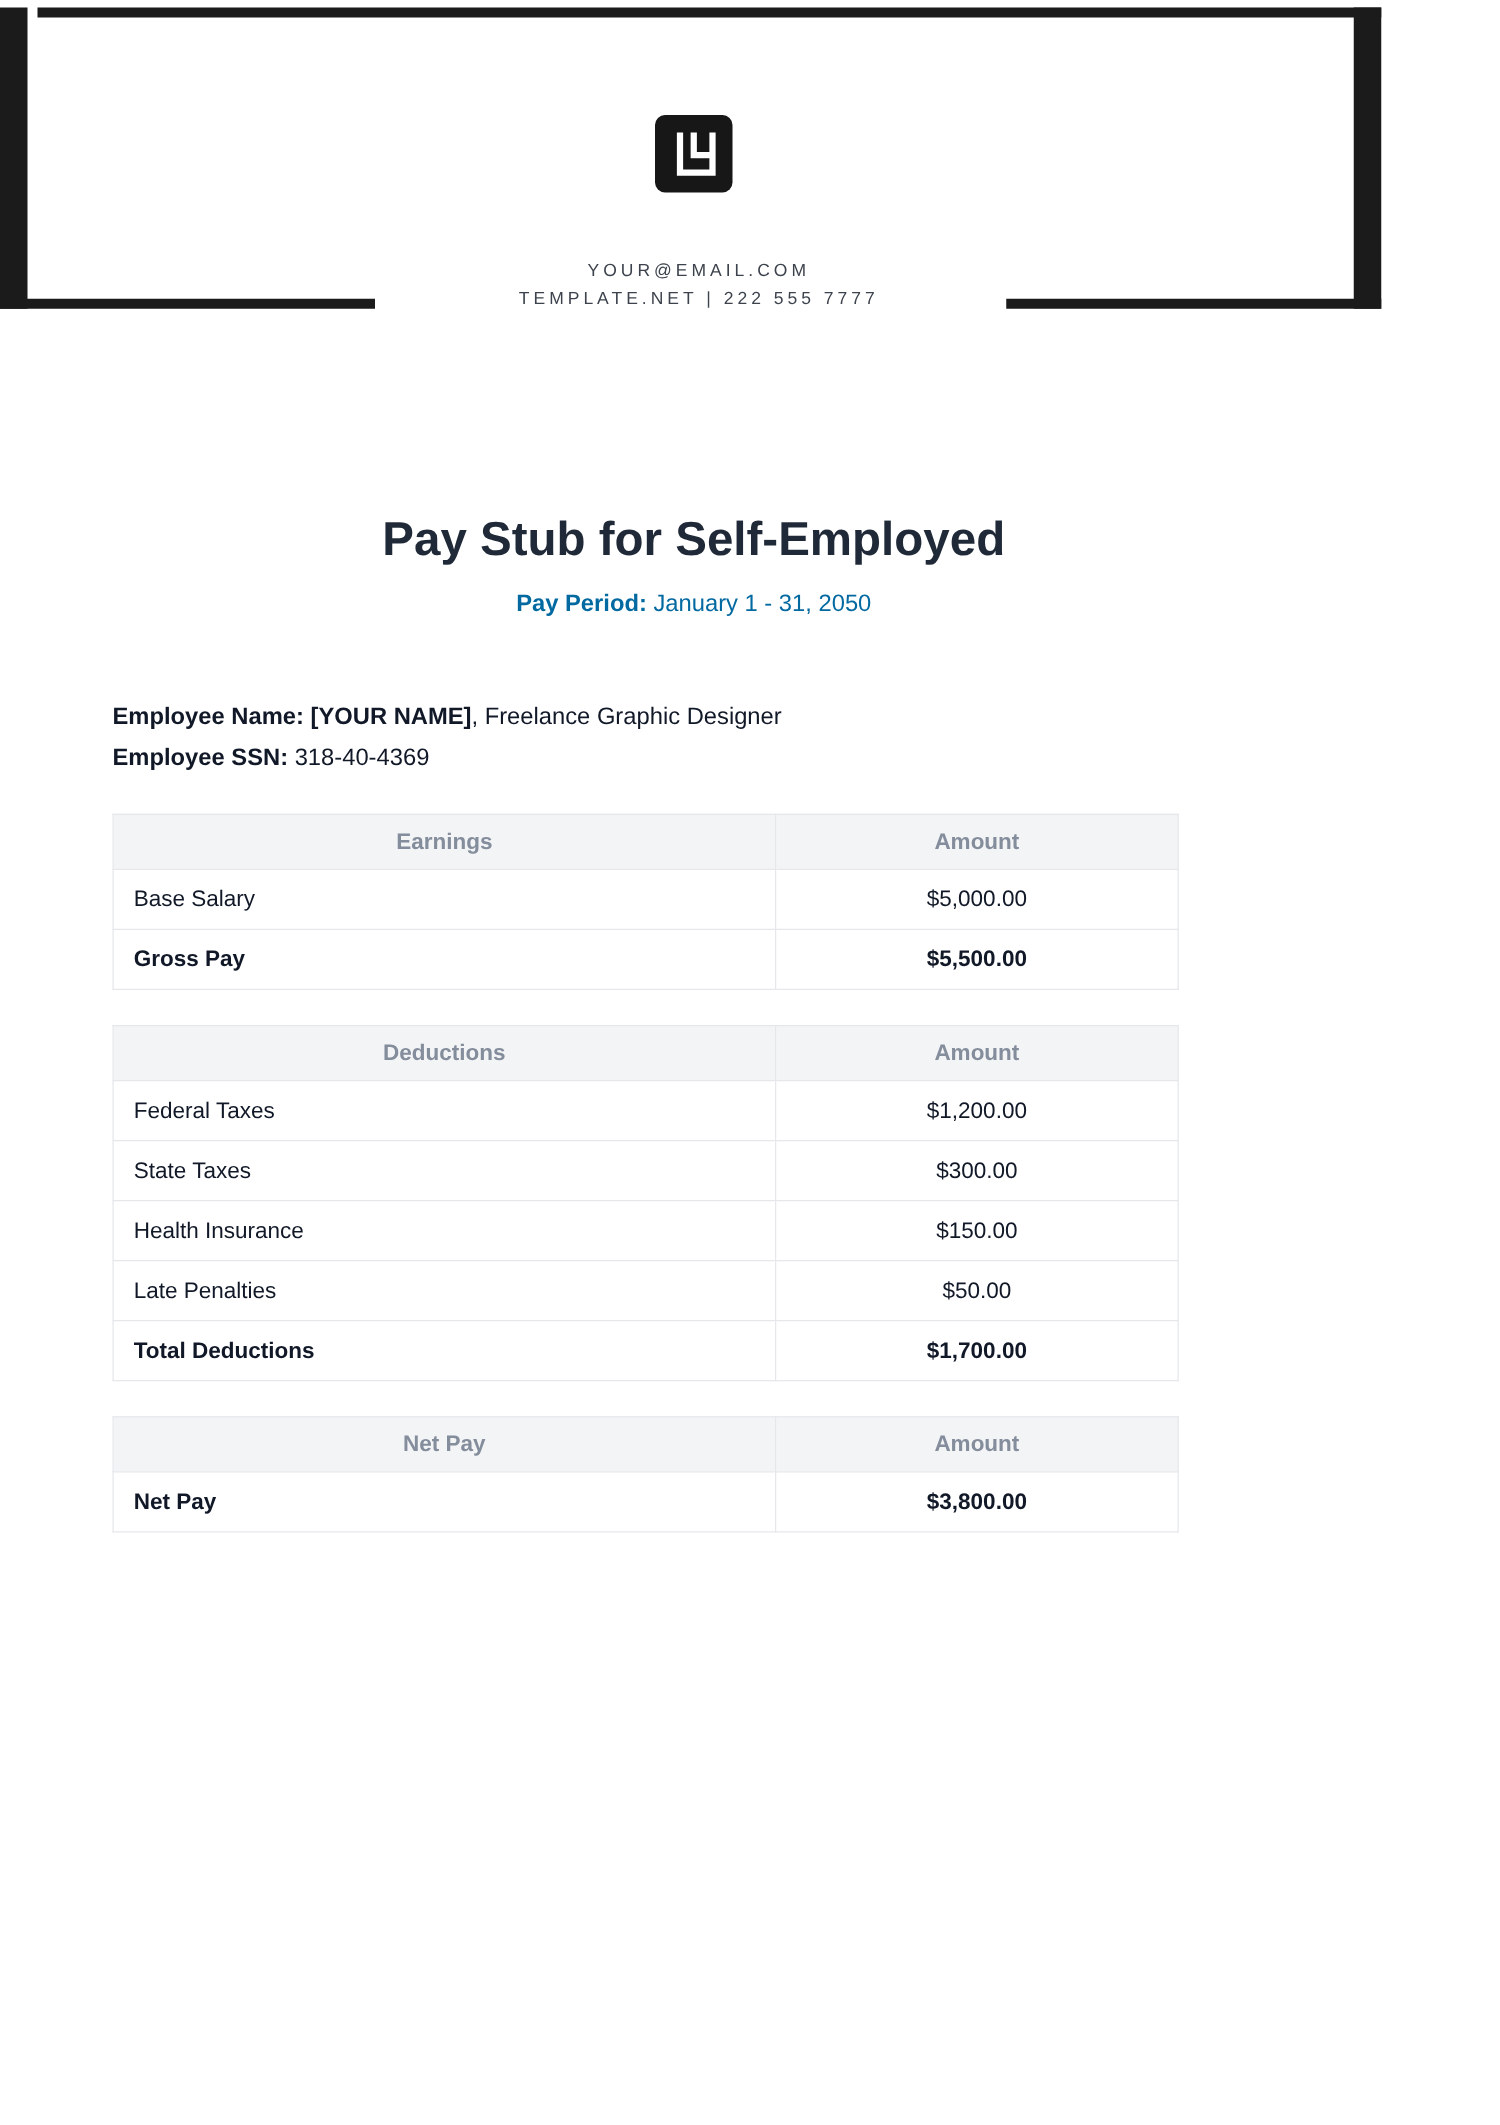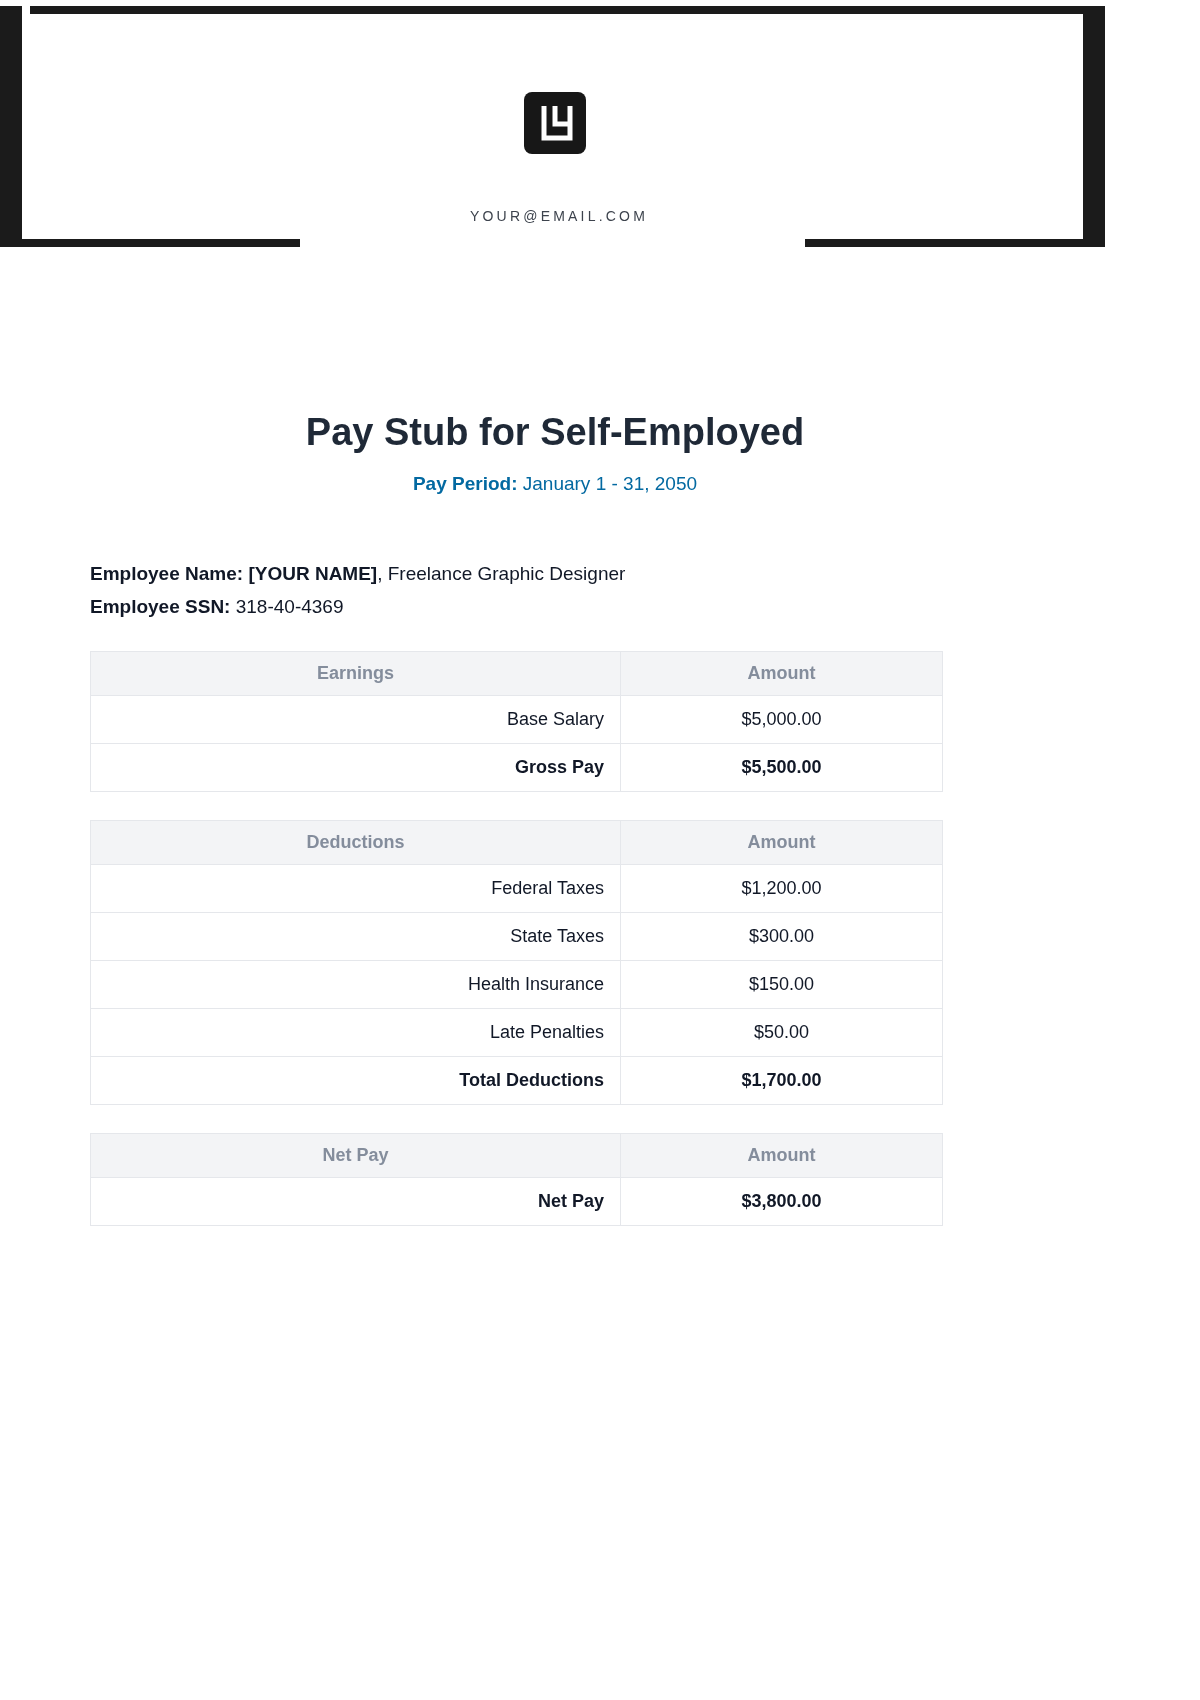--- a/index.html
+++ b/index.html
@@ -89,21 +89,21 @@
     font-weight: 700;
     font-size: 18px;
     text-align: center;
     padding: 11px 10px;
   }
   table.stub th.col-label { width: 530px; text-align: center; }
   table.stub td {
     padding: 13px 16px;
     color: #111827;
   }
-  td.cell-label { text-align: right; }
+  td.cell-label { text-align: left; }
   td.cell-amount { text-align: center; }
   tr.row-total td {
     font-weight: 700;
     border-top: 1px solid #fca5a5;
   }
 </style>
 </head>
 <body>
 
 <div class="letterhead">
@@ -114,20 +114,21 @@
   <div class="bar bar-bottom-r"></div>
 
   <div class="logo-box">
     <svg viewBox="0 0 62 62" aria-hidden="true">
       <path d="M20 14 L20 46 L46 46 L46 14" fill="none" stroke="#ffffff" stroke-width="5"></path>
       <path d="M31 14 L31 32 L46 32" fill="none" stroke="#ffffff" stroke-width="5"></path>
     </svg>
   </div>
 
   <div class="contact contact-1">YOUR@EMAIL.COM</div>
+  <div class="contact contact-2">TEMPLATE.NET | 222 555 7777</div>
 </div>
 
 <div class="title-wrap">
   <h1 class="doc-title">Pay Stub for Self-Employed</h1>
   <div class="pay-period">
     <span class="lbl">Pay Period:</span>
     <span>January 1 - 31, 2050</span>
   </div>
 </div>
 

